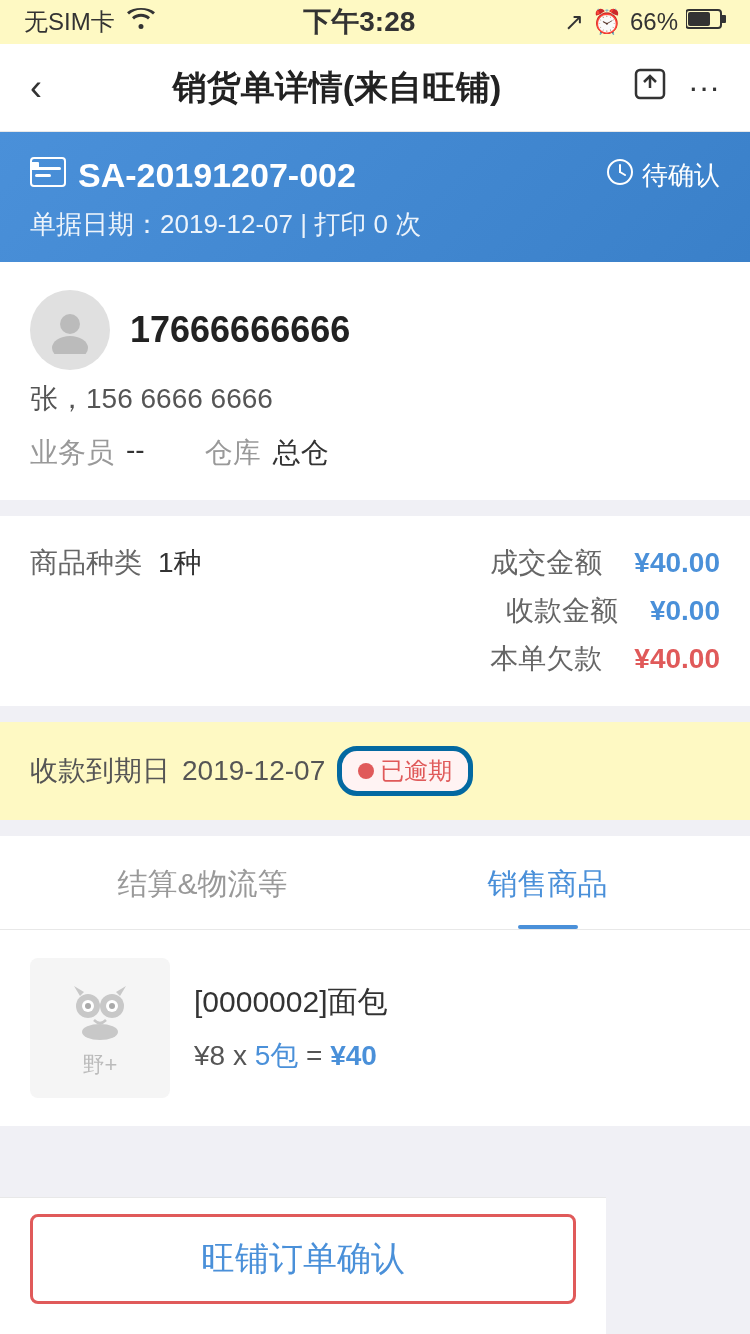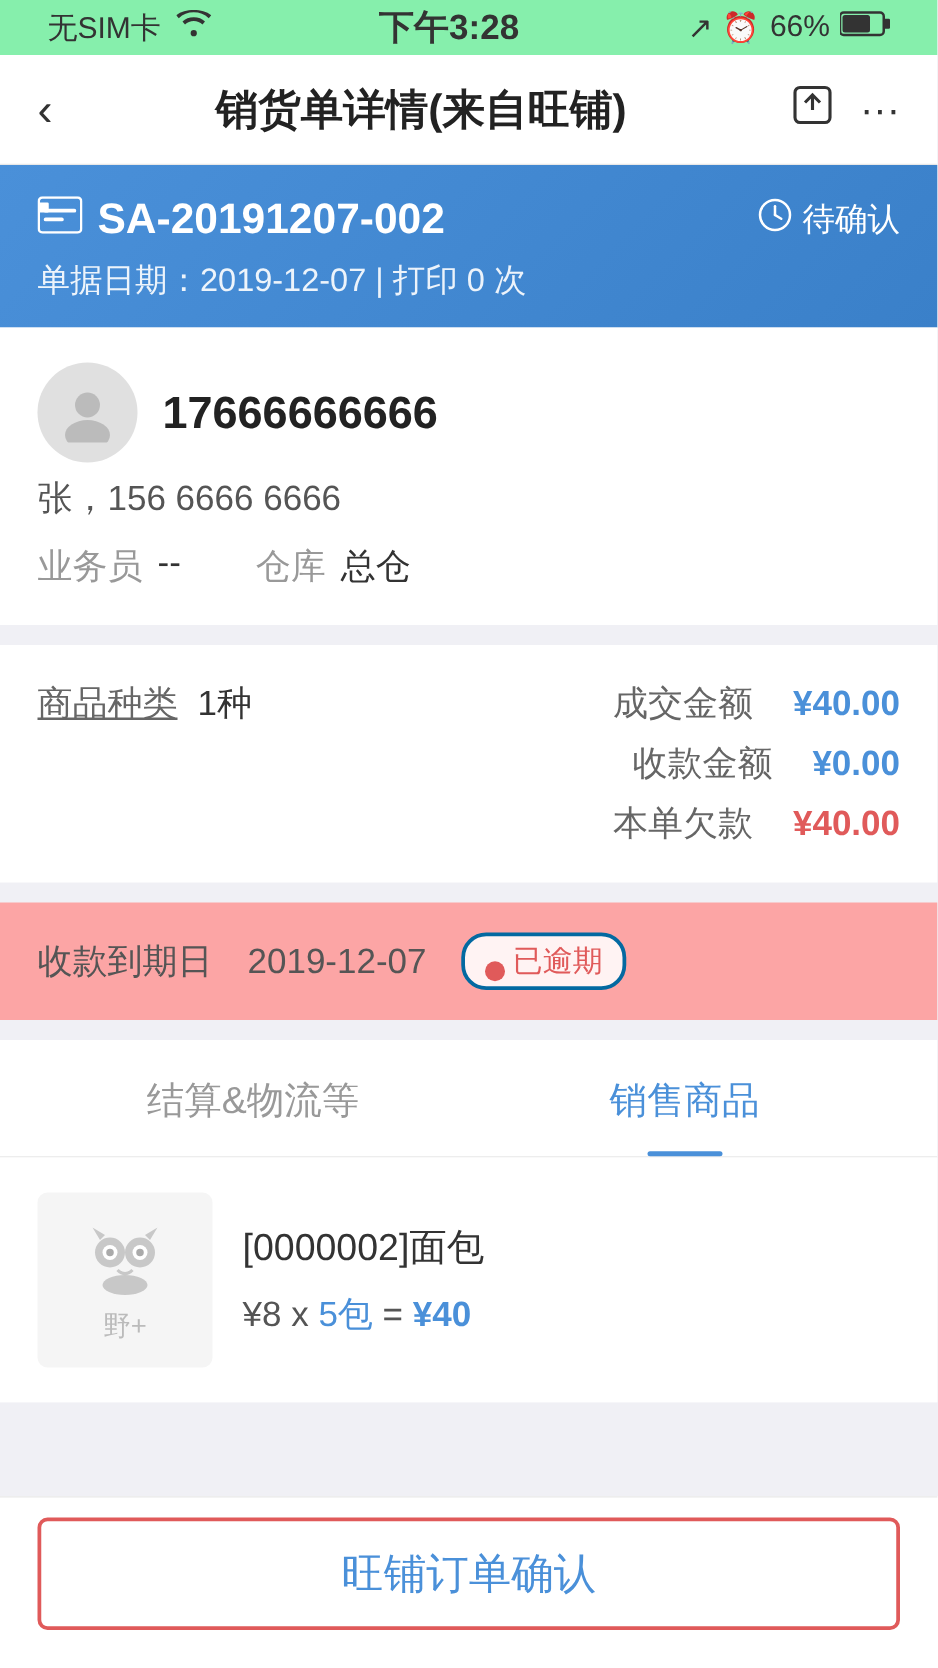--- a/index.html
+++ b/index.html
@@ -9,25 +9,25 @@
       min-height: 1334px;
       font-family: -apple-system, "PingFang SC", "Helvetica Neue", Arial, sans-serif;
       background: #f0f0f5;
       font-size: 28px;
       color: #333;
     }
 
     
     .status-bar {
       height: 44px;
-      background: #86efac;
+      background: #fef9c3;
       display: flex;
       align-items: center;
       justify-content: space-between;
-      padding: 0 38px;
+      padding: 0 24px;
       font-size: 24px;
       font-weight: 500;
     }
     .status-bar-left { display: flex; align-items: center; gap: 12px; }
     .status-bar-center { font-size: 28px; font-weight: 600; }
     .status-bar-right { display: flex; align-items: center; gap: 8px; font-size: 24px; }
 
     
     .nav-bar {
       height: 88px;
@@ -157,58 +157,58 @@
       display: flex;
       flex-direction: column;
       gap: 8px;
     }
     .summary-item {
       display: flex;
       align-items: center;
       gap: 16px;
       font-size: 28px;
     }
-    .summary-item-label { color: #666; text-decoration: underline; }
+    .summary-item-label { color: #666; }
     .summary-item-value { color: #333; }
     .summary-right {
       display: flex;
       flex-direction: column;
       align-items: flex-end;
       gap: 10px;
     }
     .summary-amount-row {
       display: flex;
       align-items: center;
       gap: 32px;
       font-size: 28px;
     }
     .amount-label { color: #666; }
     .amount-value { color: #4a90d9; font-weight: 600; }
     .amount-value-red { color: #e05a5a; font-weight: 600; }
 
     
     .due-section {
-      background: #fca5a5;
+      background: #fef9c3;
       padding: 24px 30px;
       margin-bottom: 16px;
       display: flex;
       align-items: center;
-      gap: 28px;
+      gap: 12px;
       font-size: 28px;
       color: #555;
     }
     .overdue-badge {
       background: #fff3f3;
       color: #e05a5a;
-      border: 3px solid #0369a1;
+      border: 5px solid #0369a1;
       border-radius: 20px;
       padding: 4px 16px;
       font-size: 24px;
       display: flex;
-      align-items: flex-end;
+      align-items: center;
       gap: 6px;
     }
     .overdue-dot {
       width: 16px;
       height: 16px;
       background: #e05a5a;
       border-radius: 50%;
       display: inline-block;
     }
 
@@ -299,21 +299,21 @@
     .content-empty {
       background: #f0f0f5;
       height: 260px;
     }
 
     
     .bottom-bar {
       position: fixed;
       bottom: 0;
       left: 0;
-      width: 750px;
+      width: 606px;
       background: #fff;
       padding: 16px 30px 30px 30px;
       border-top: 1px solid #e8e8e8;
     }
     .confirm-btn {
       width: 100%;
       height: 90px;
       background: #fff;
       border: 3px solid #e05a5a;
       border-radius: 8px;

